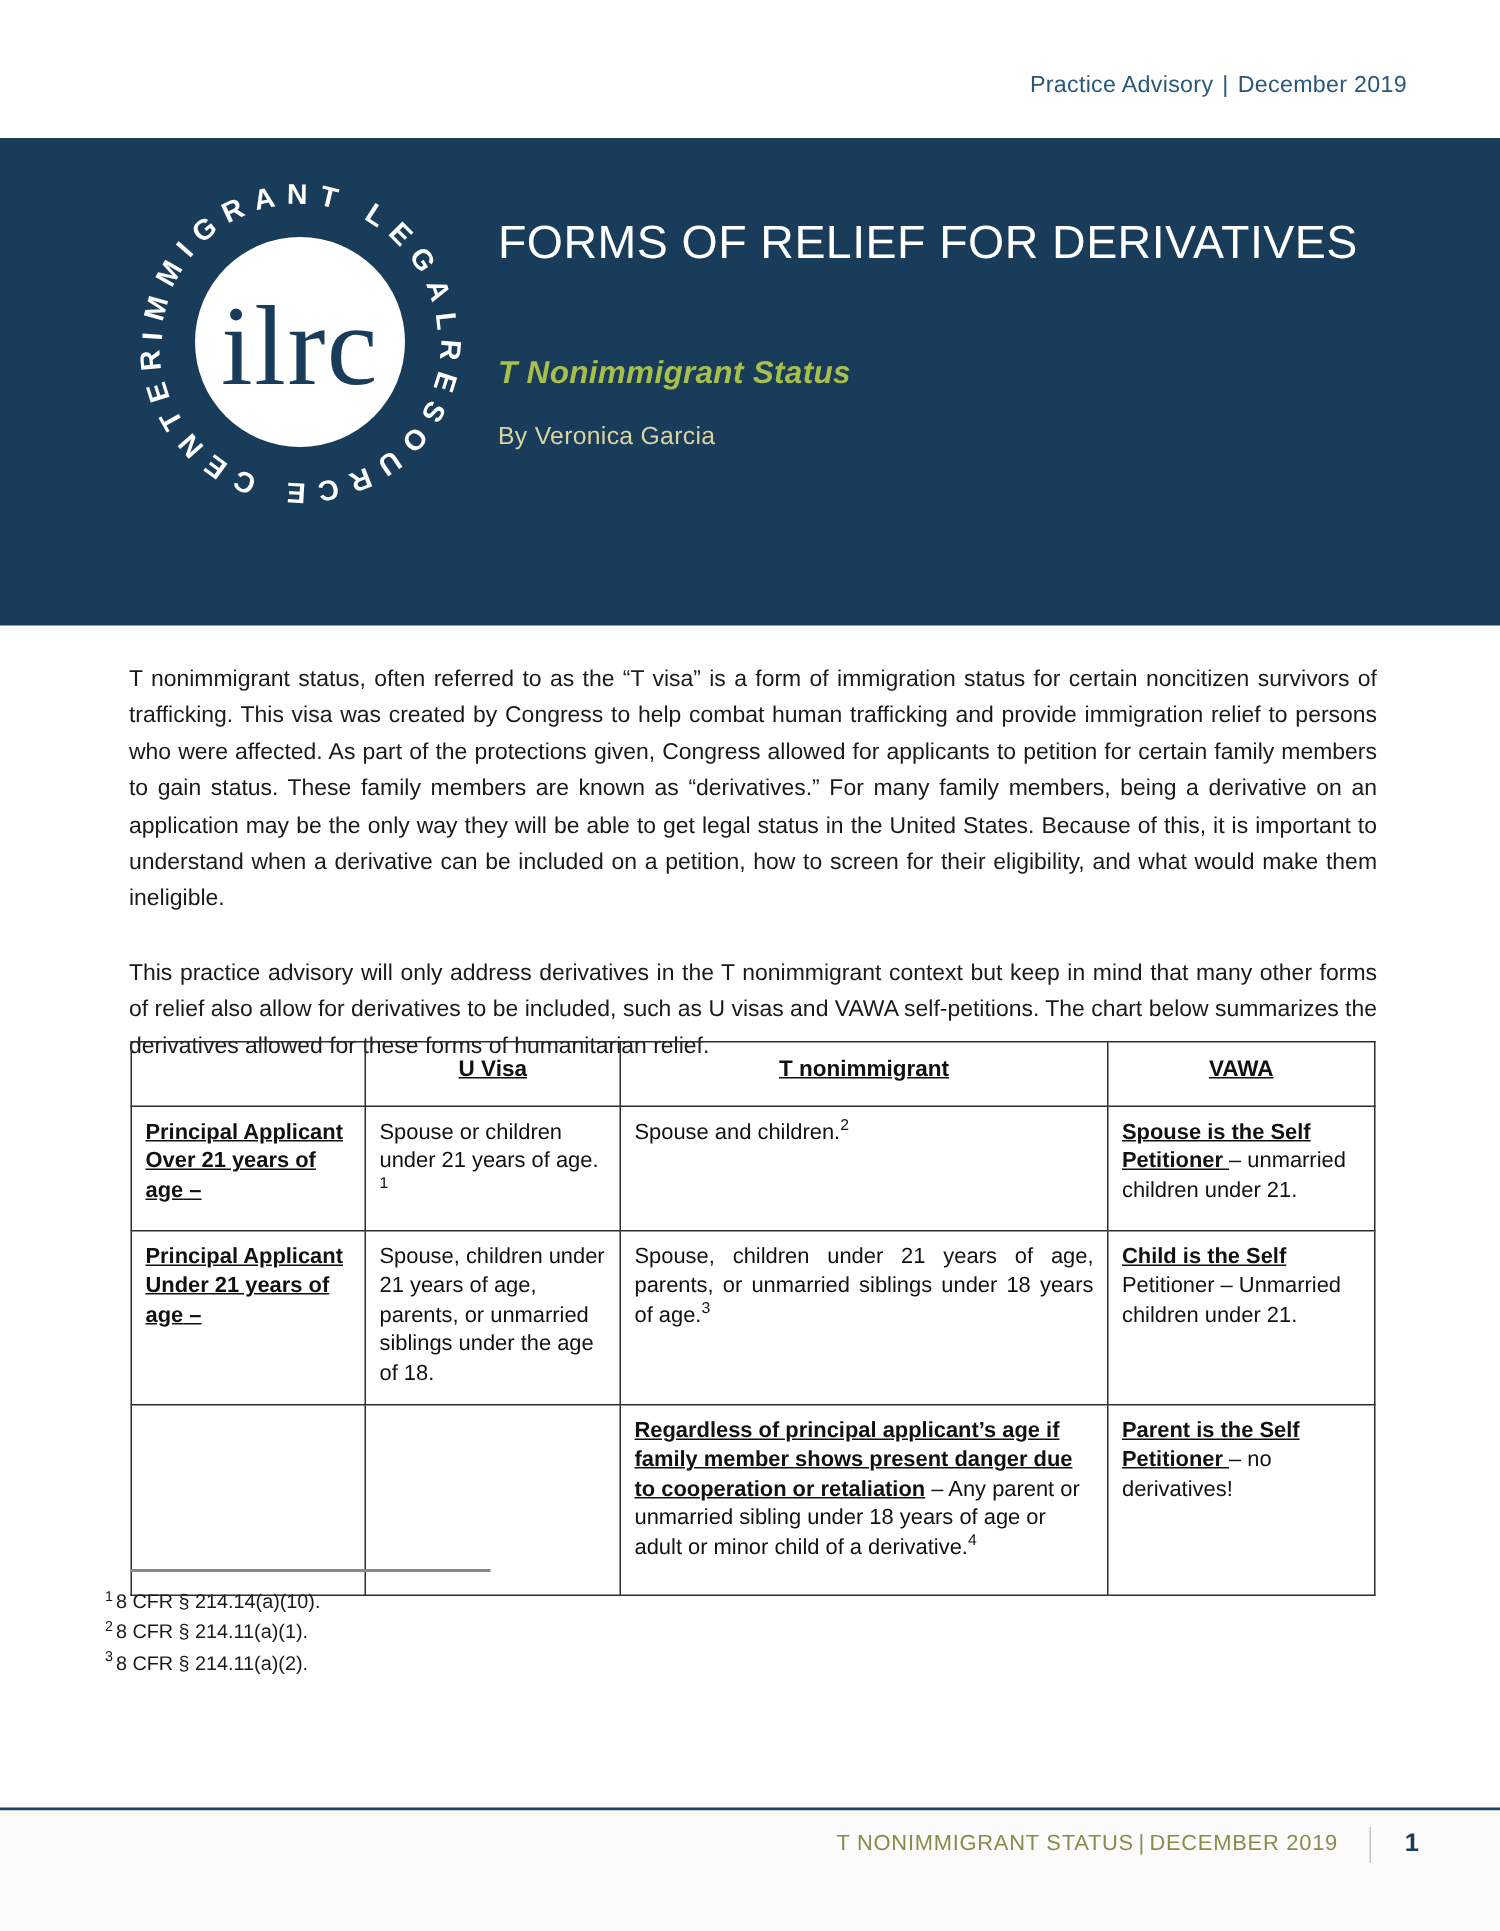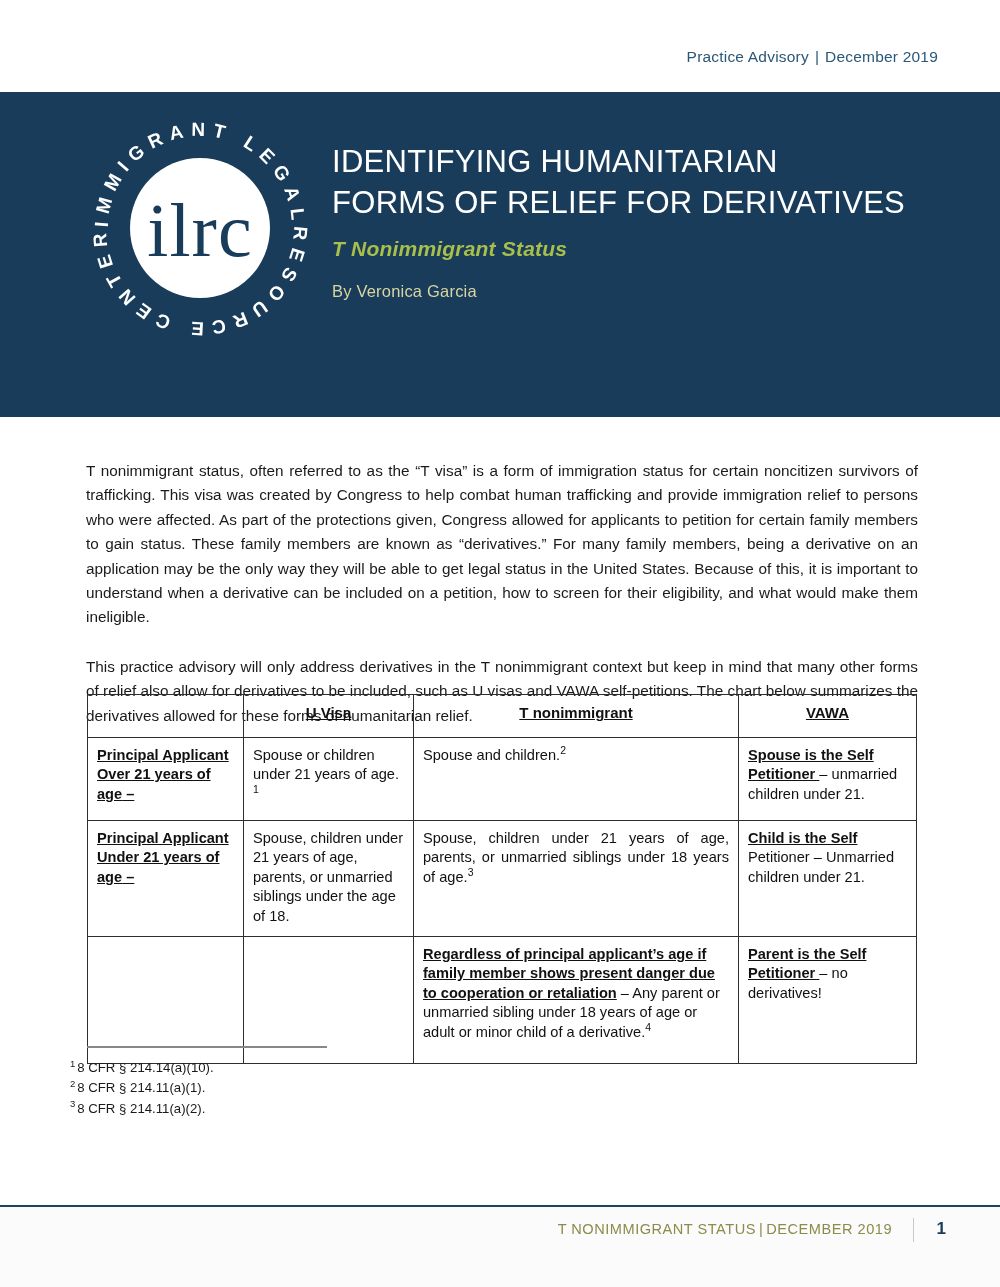--- a/index.html
+++ b/index.html
@@ -91,21 +91,21 @@
     top: 190px;
     color: #D9D4A3;
     font-size: 16.5px;
     letter-spacing: 0.2px;
     text-align: center;
   }
 
   
   .body-wrap {
     position: absolute;
-    top: 435px;
+    top: 417px;
     left: 0;
     width: 988px;
   }
   .para {
     margin: 0;
     padding: 0;
     width: 832px;
     margin-left: 86px;
     font-size: 15.3px;
     line-height: 24.4px;
@@ -251,21 +251,20 @@
           <textPath href="#arcTop" startOffset="50%" text-anchor="middle">· IMMIGRANT LEGAL ·</textPath>
         </text>
         <text font-family="'Liberation Sans', sans-serif" font-size="19" font-weight="700" fill="#ffffff" letter-spacing="7.2">
           <textPath href="#arcBottom" startOffset="50%" text-anchor="middle">· RESOURCE CENTER ·</textPath>
         </text>
         <text x="118" y="146" text-anchor="middle" font-family="'Liberation Serif', serif" font-size="76" font-weight="400" fill="#183C59" letter-spacing="1">ilrc</text>
       </svg>
     </div>
 
     <div class="hero-title">
-      <span>IDENTIFYING HUMANITARIAN</span>
       <span class="l2">FORMS OF RELIEF FOR DERIVATIVES</span>
     </div>
 
     <div class="hero-subtitle">T Nonimmigrant Status</div>
     <div class="hero-author">By Veronica Garcia</div>
   </div>
 
   <div class="body-wrap">
     <p class="para first">T nonimmigrant status, often referred to as the “T visa” is a form of immigration status for certain noncitizen survivors of trafficking.  This visa was created by Congress to help combat human trafficking and provide immigration relief to persons who were affected. As part of the protections given, Congress allowed for applicants to petition for certain family members to gain status.  These family members are known as “derivatives.” For many family members, being a derivative on an application may be the only way they will be able to get legal status in the United States.  Because of this, it is important to understand when a derivative can be included on a petition, how to screen for their eligibility, and what would make them ineligible.</p>
     <p class="para second">This practice advisory will only address derivatives in the T nonimmigrant context but keep in mind that many other forms of relief also allow for derivatives to be included, such as U visas and VAWA self-petitions.  The chart below summarizes the derivatives allowed for these forms of humanitarian relief.</p>

